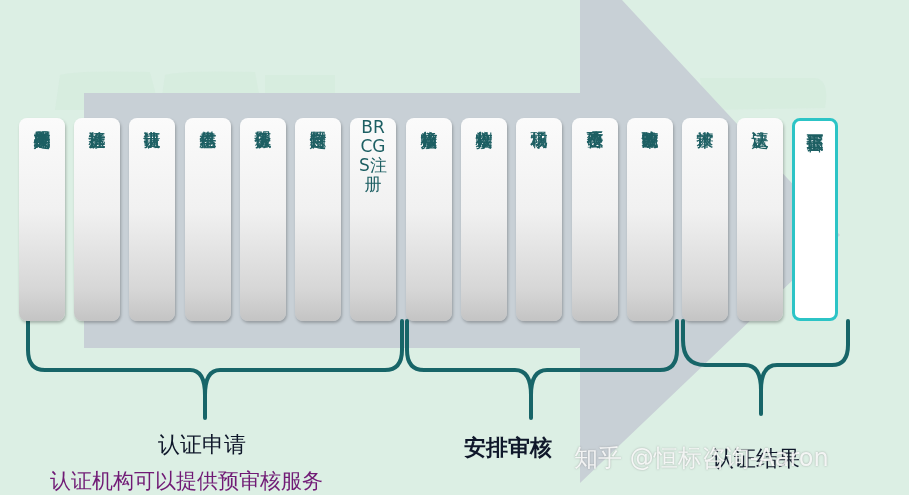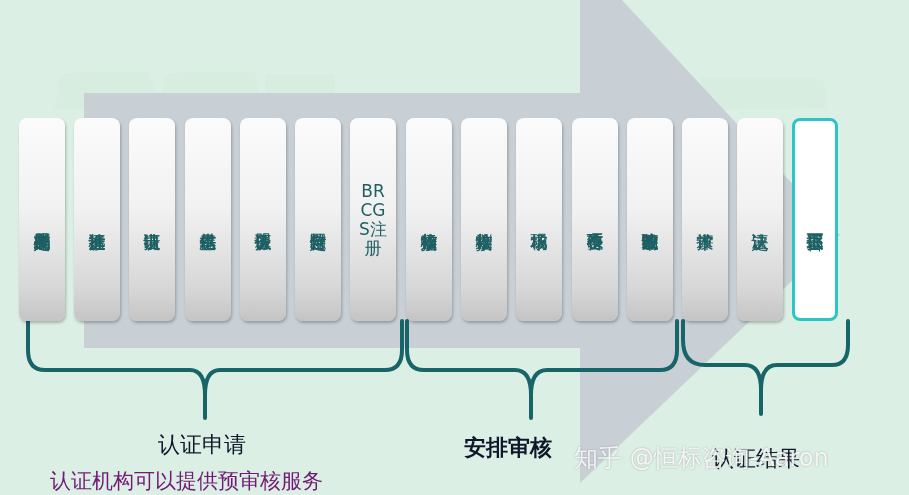--- a/index.html
+++ b/index.html
@@ -7,21 +7,21 @@
     width: 909px; height: 495px; overflow: hidden; position: relative;
     background: #dcefe4;
     font-family: "DejaVu Sans", "Liberation Sans", sans-serif;
   }
   .bg-layer { position: absolute; left: 0; top: 0; width: 909px; height: 495px; }
   .card {
     position: absolute; top: 118px; width: 46px; height: 203px;
     border-radius: 8px;
     background: linear-gradient(to bottom, #fbfbfb 0%, #f1f1f1 45%, #d6d6d6 85%, #c4c4c4 100%);
     box-shadow: 1px 2px 3px rgba(0,0,0,0.25);
-    display: flex; align-items: center; justify-content: center;
+    display: flex; align-items: flex-start; justify-content: center;
     box-sizing: border-box;
   }
   .card.final {
     background: #ffffff;
     border: 3px solid #2cc4c6;
     box-shadow: none;
   }
   .card-text {
     writing-mode: vertical-rl;
     text-orientation: upright;

